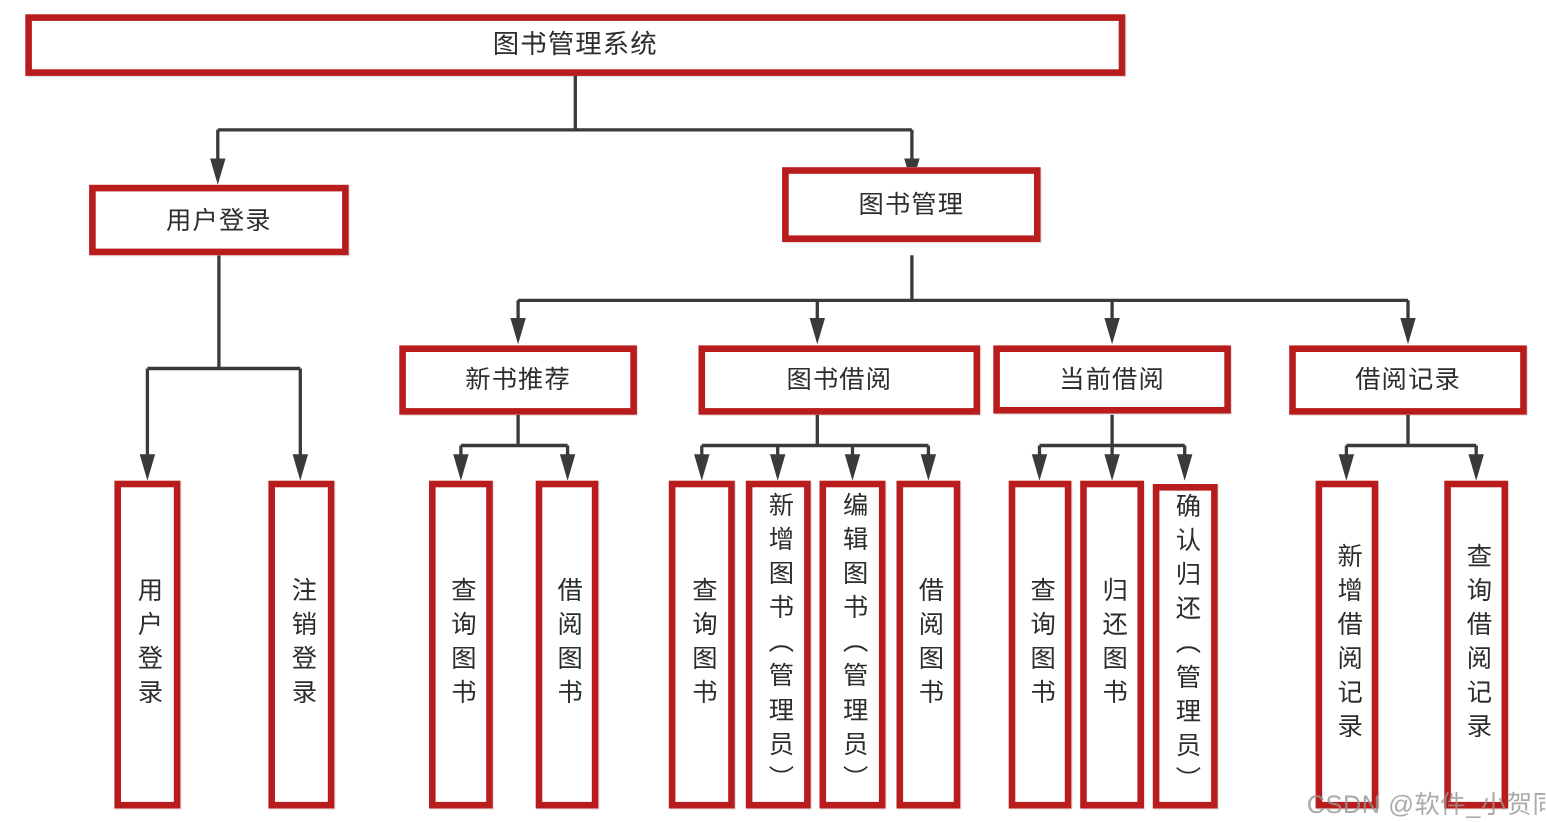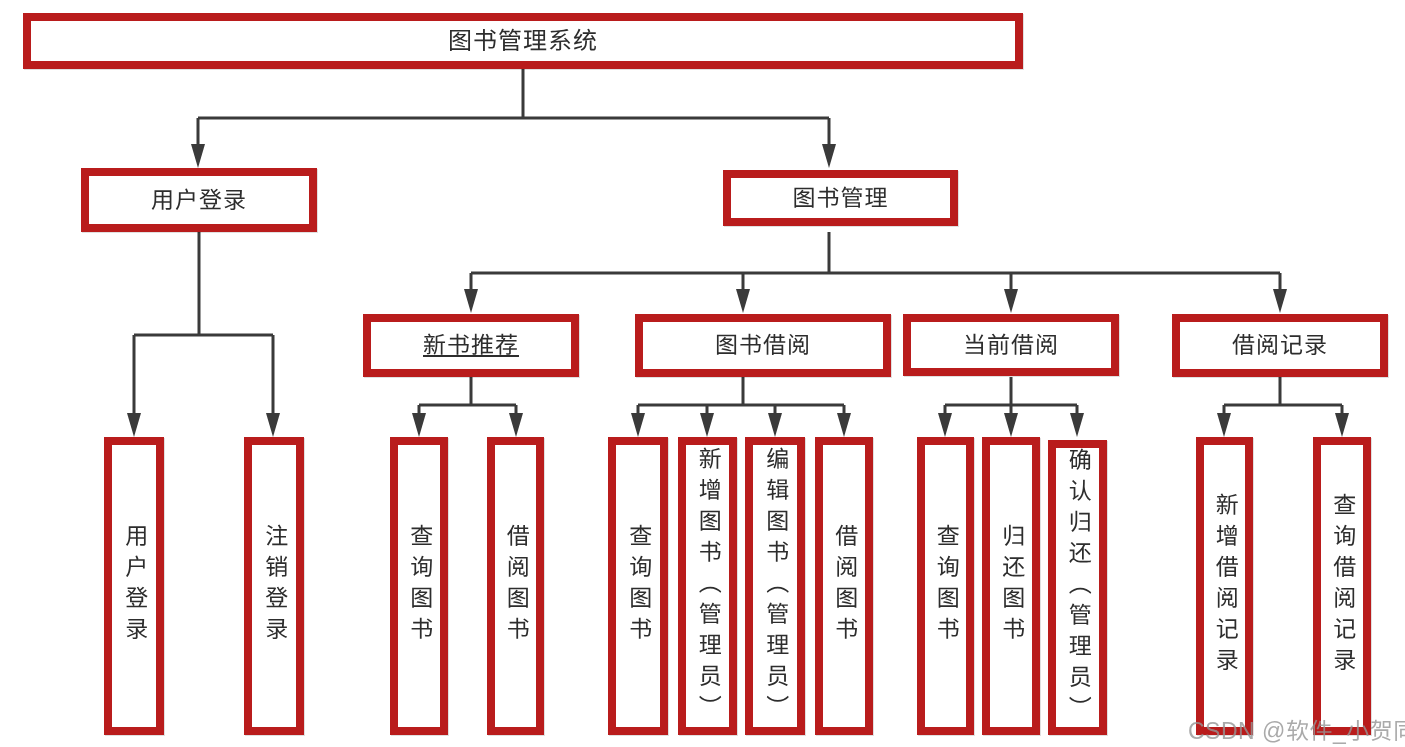--- a/index.html
+++ b/index.html
@@ -10,21 +10,21 @@
     overflow:hidden;
     font-family:"Liberation Sans","DejaVu Sans",sans-serif;
     color:#2d2d2d;
   }
   .wires{position:absolute;left:0;top:0;z-index:1;}
   .wires path{stroke:#3a3a3a;stroke-width:3;fill:none;}
   .wires polygon{fill:#3a3a3a;stroke:none;}
   .box{
     position:absolute;
     box-sizing:border-box;
-    border:8px solid #b91c1c;
+    border:6px solid #b91c1c;
     background:#ffffff;
     display:flex;
     align-items:center;
     justify-content:center;
     z-index:2;
     box-shadow:1px 1px 0 rgba(0,0,0,0.12);
   }
   .box.h span{
     font-size:23px;
     letter-spacing:1px;
@@ -107,25 +107,25 @@
     </g>
   </svg>
 
   <div class="box h title" style="left:23px;top:13px;width:1000px;height:56px;">
     <span>图书管理系统</span>
   </div>
 
   <div class="box h" style="left:81px;top:168px;width:236px;height:64px;">
     <span>用户登录</span>
   </div>
-  <div class="box h" style="left:711px;top:170px;width:235px;height:56px;margin-left:12px;">
+  <div class="box h" style="left:711px;top:152px;width:235px;height:68px;">
     <span>图书管理</span>
   </div>
 
-  <div class="box h" style="left:363px;top:314px;width:216px;height:63px;text-decoration:underline;">
+  <div class="box h" style="left:363px;top:314px;width:216px;height:63px;">
     <span>新书推荐</span>
   </div>
   <div class="box h" style="left:635px;top:314px;width:256px;height:63px;">
     <span>图书借阅</span>
   </div>
   <div class="box h" style="left:903px;top:314px;width:216px;height:62px;">
     <span>当前借阅</span>
   </div>
   <div class="box h" style="left:1172px;top:314px;width:216px;height:63px;">
     <span>借阅记录</span>

